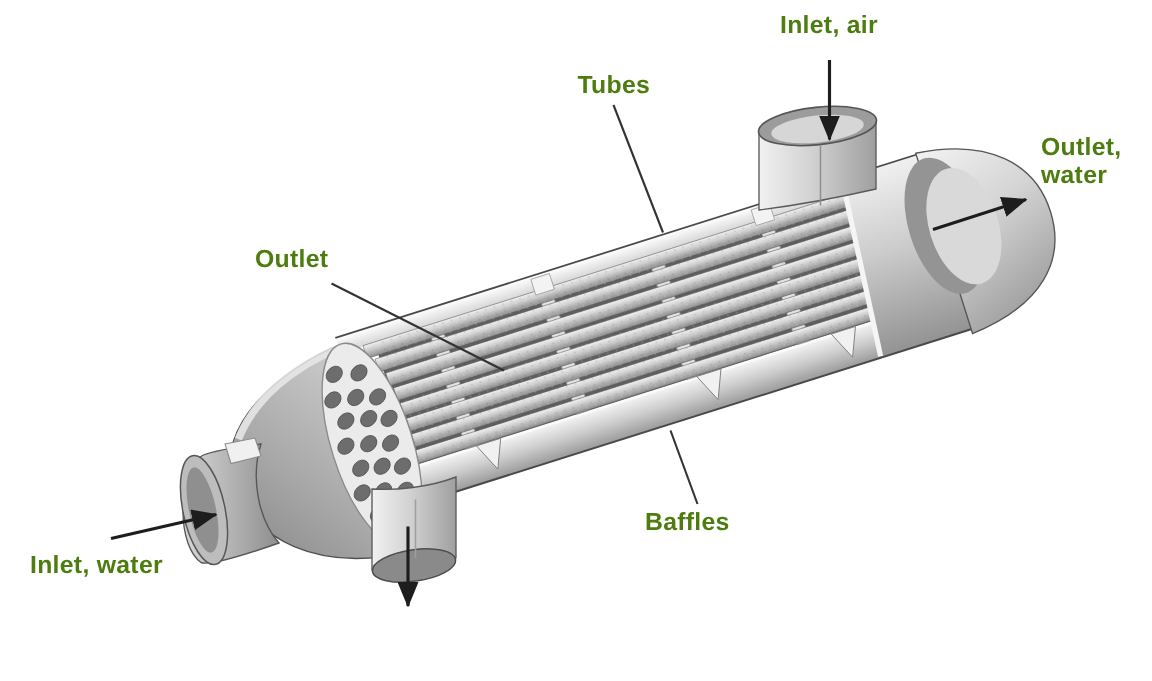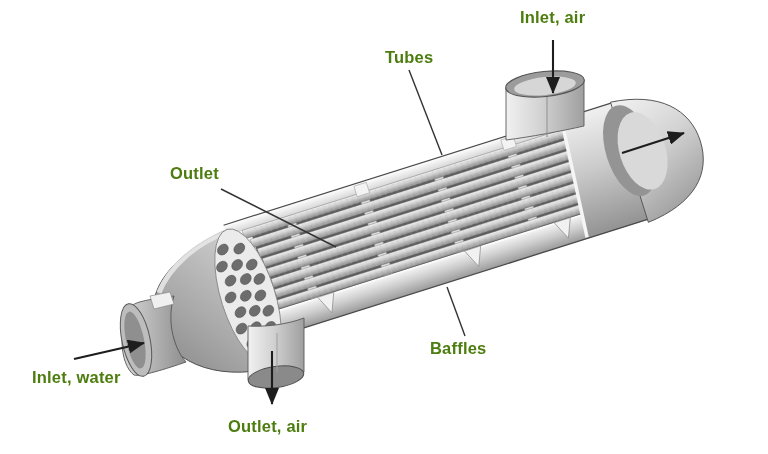--- a/index.html
+++ b/index.html
@@ -173,18 +173,21 @@
   <g stroke="#1d1d1d" stroke-width="2.1" fill="none">
     <line x1="553" y1="40" x2="553" y2="93" marker-end="url(#ah)"></line>
     <line x1="272" y1="351" x2="272" y2="404" marker-end="url(#ah)"></line>
     <line x1="74" y1="359" x2="144" y2="343" marker-end="url(#ah)"></line>
     <line x1="622" y1="153" x2="684" y2="133" marker-end="url(#ah)"></line>
   </g>
 </svg>
 
 <div class="lbl" style="left:520px;top:8px">Inlet, air</div>
 <div class="lbl" style="left:385px;top:48px">Tubes</div>
+<div class="lbl" style="left:694px;top:89px">
+  <div>Outlet,</div>
+  <div>water</div>
+</div>
 <div class="lbl" style="left:170px;top:164px">Outlet</div>
 <div class="lbl" style="left:430px;top:339px">Baffles</div>
-<div class="lbl" style="left:32px;top:368px">Inlet, water</div>
-<div class="lbl" style="left:228px;top:417px">Outlet, air</div>
+<div class="lbl" style="left:20px;top:368px">Inlet, water</div>
 
 </div>
 
 </body></html>

